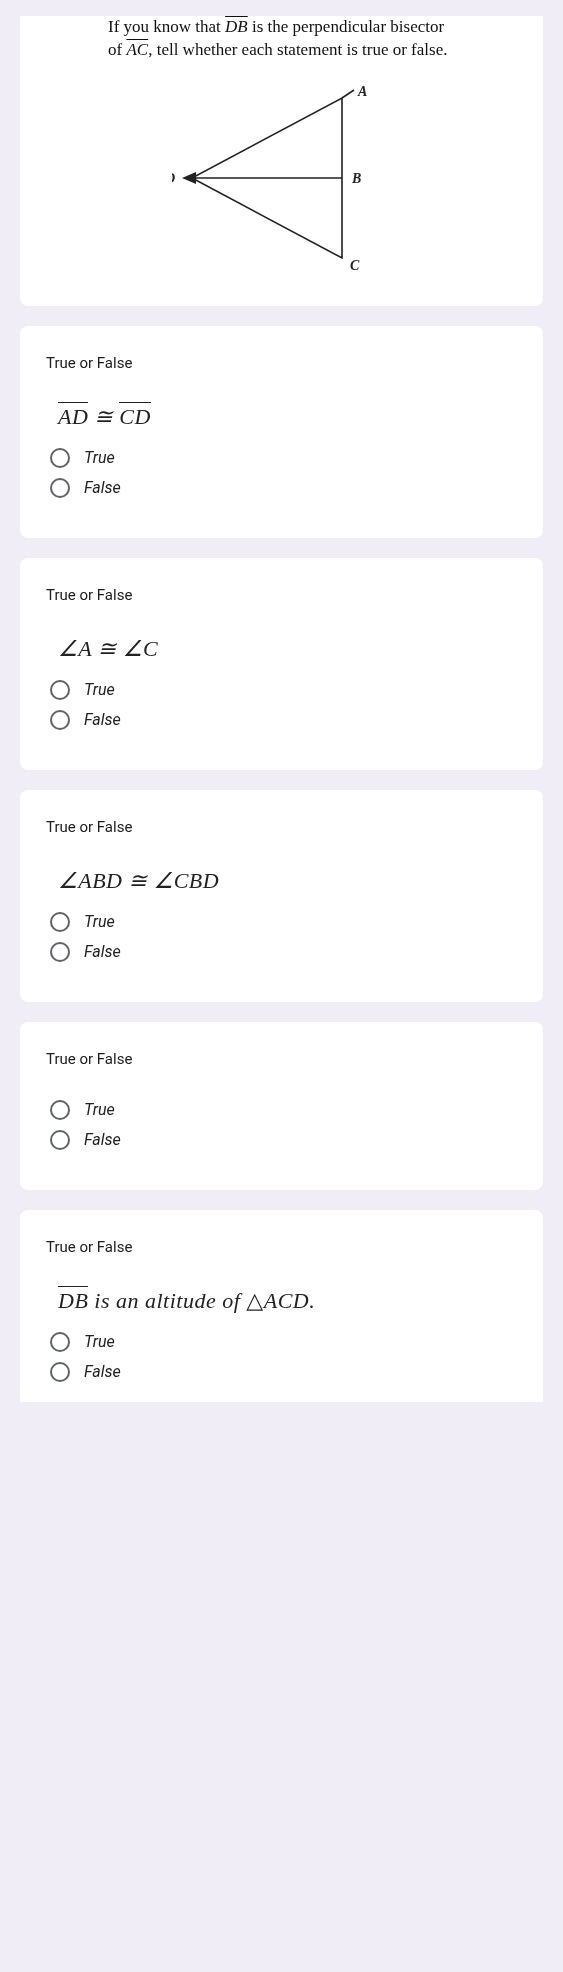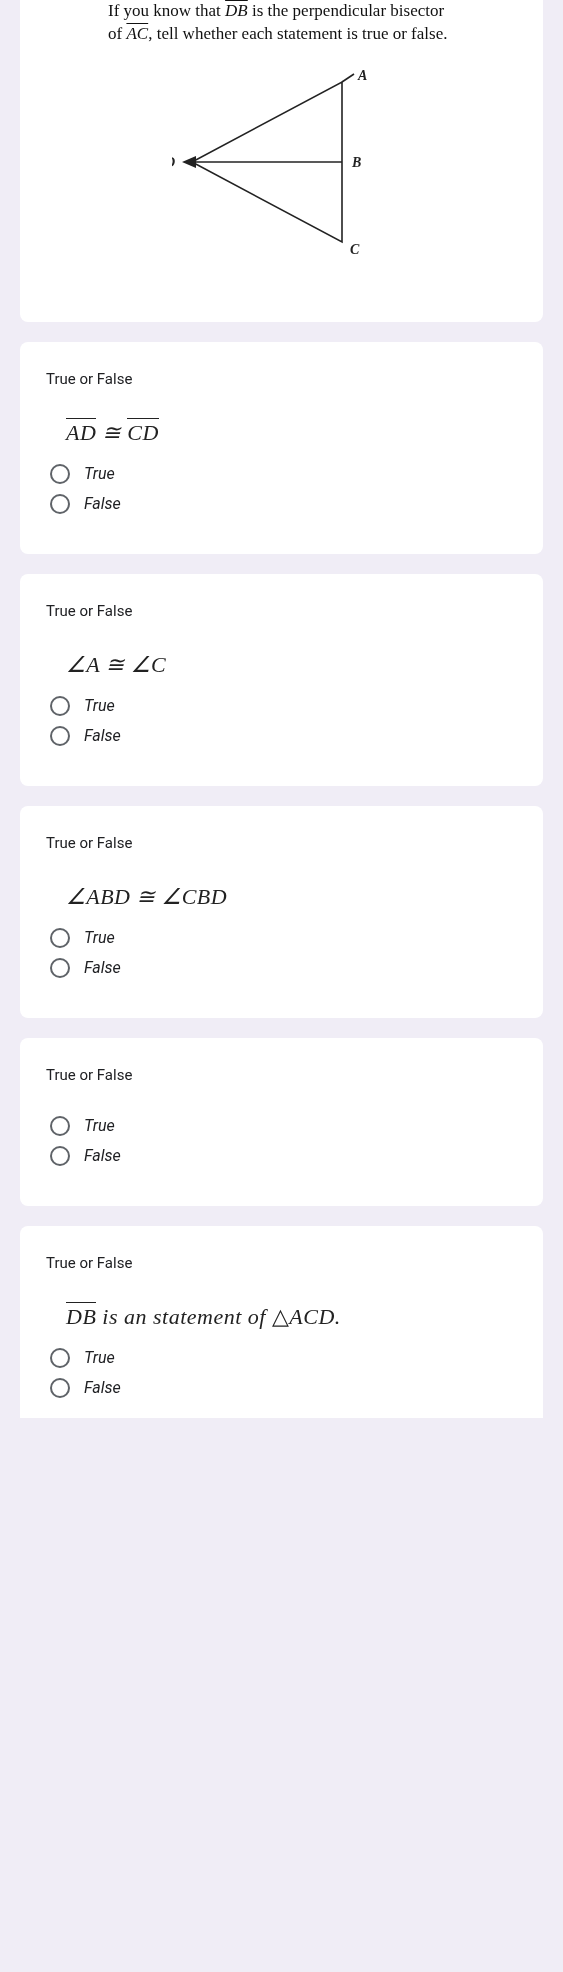--- a/index.html
+++ b/index.html
@@ -10,25 +10,25 @@
       width: 563px;
       padding: 0;
     }
     .card {
       background: #ffffff;
       border-radius: 8px;
       margin: 0 20px 20px 20px;
       padding: 28px 26px 30px 26px;
     }
     .card.first {
-      margin-top: 0;
+      margin-top: 16px;
       border-top-left-radius: 0;
       border-top-right-radius: 0;
       padding-top: 0;
-      padding-bottom: 56px;
+      padding-bottom: 24px;
     }
     .intro-text {
       font-family: Georgia, "Times New Roman", serif;
       font-size: 17px;
       line-height: 1.35;
       color: #111;
       padding: 0 62px 14px 62px;
     }
     .overline { text-decoration: overline; font-style: italic; }
     .diagram-wrap { text-align: center; padding-top: 2px; }
@@ -40,21 +40,21 @@
       font-size: 15px;
       color: #202124;
       margin-bottom: 32px;
       font-weight: 400;
     }
     .math {
       font-family: Georgia, "Times New Roman", serif;
       font-size: 22px;
       font-style: italic;
       color: #222;
-      margin: 0 0 18px 20px;
+      margin: 0 0 18px 12px;
       letter-spacing: 0.5px;
     }
     .math .upright { font-style: normal; }
     .seg {
       position: relative;
       display: inline-block;
     }
     .seg::before {
       content: "";
       position: absolute;
@@ -164,21 +164,21 @@
     <div class="option">
       <span class="radio"></span>
       <span class="opt-label">False</span>
     </div>
   </div>
 </div>
 
 <div class="card" style="margin-bottom:0; border-bottom-left-radius:0; border-bottom-right-radius:0; padding-bottom:10px;">
   <div class="q-title">True or False</div>
   <div class="math">
-    <span class="seg">DB</span><span> is an statement of </span><span class="upright">△</span><span>ACD.</span>
+    <span class="seg">DB</span><span> is an altitude of </span><span class="upright">△</span><span>ACD.</span>
   </div>
   <div class="options">
     <div class="option">
       <span class="radio"></span>
       <span class="opt-label">True</span>
     </div>
     <div class="option">
       <span class="radio"></span>
       <span class="opt-label">False</span>
     </div>

